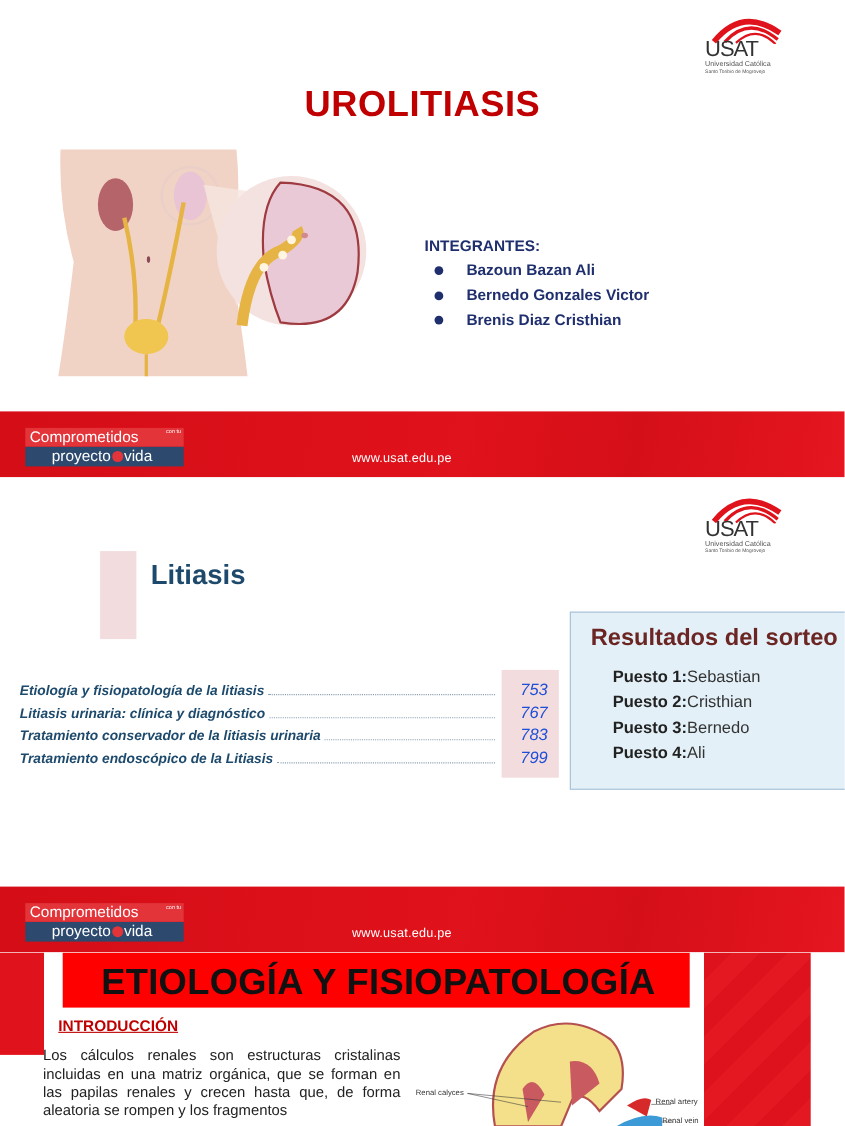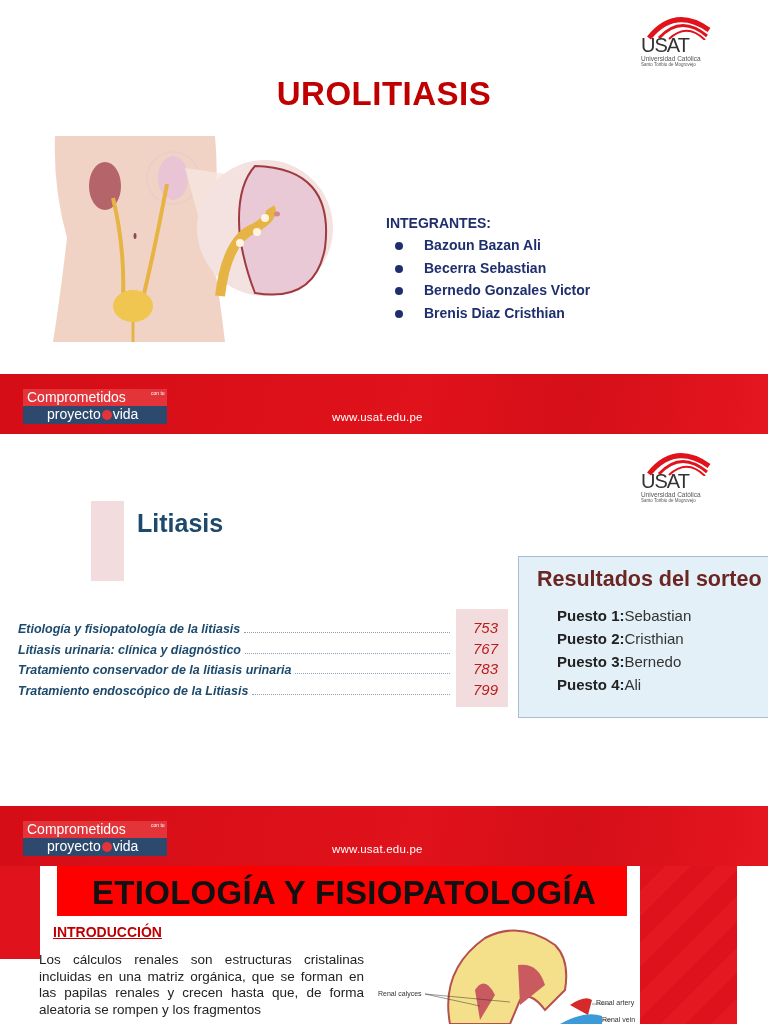--- a/index.html
+++ b/index.html
@@ -19,40 +19,40 @@
   .usat-logo .sub2 { position: absolute; left: 0; top: 50px; font-size: 4.5px; color: #555; white-space: nowrap; }
 
   
   .footer-band { position: absolute; left: 0; width: 768px; height: 60px;
     background: linear-gradient(100deg, #d40d17 0%, #e0121b 55%, #d50f18 75%, #e5161f 100%); }
   .band-logo { position: absolute; left: 23px; top: 15px; width: 144px; }
   .band-logo .top { background: #e3343a; color: #fff; font-size: 14px; height: 17px; line-height: 17px; padding-left: 4px; position: relative; }
   .band-logo .top sup { font-size: 5px; position: absolute; top: 1px; left: 128px; line-height: 6px; }
   .band-logo .bot { background: #2d4a6e; color: #fff; font-size: 14px; height: 18px; line-height: 17px; padding-left: 24px; }
   .band-logo .de { display: inline-block; width: 10px; height: 10px; border-radius: 50%; background: #e3343a; vertical-align: -1px; margin: 0 1px; }
-  .band-url { position: absolute; left: 332px; top: 37px; color: #fff; font-size: 11.5px; letter-spacing: 0.2px; text-align: right; }
+  .band-url { position: absolute; left: 320px; top: 37px; color: #fff; font-size: 11.5px; letter-spacing: 0.2px; text-align: right; }
 
   
   .s1-title { position: absolute; left: 0; width: 768px; top: 75px; text-align: center; color: #c00000; font-size: 33px; font-weight: bold; letter-spacing: 0.5px; }
   .s1-illus { position: absolute; left: 15px; top: 128px; width: 345px; height: 220px; }
   .integrantes { position: absolute; left: 386px; top: 215px; color: #1f2f6e; }
   .integrantes h3 { font-size: 14px; font-weight: bold; margin-bottom: 6px; }
   .integrantes ul { list-style: none; }
   .integrantes li { font-size: 14px; font-weight: bold; height: 22.5px; position: relative; padding-left: 38px; }
   .integrantes li .dot { position: absolute; left: 9px; top: 5px; width: 8px; height: 8px; border-radius: 50%; background: #1f2f6e; }
 
   
   .s2-pinkbar { position: absolute; left: 91px; top: 67px; width: 33px; height: 80px; background: #f2dcdd; }
   .s2-heading { position: absolute; left: 137px; top: 75px; font-size: 25px; font-weight: bold; color: #1d4a6c; }
   .toc { position: absolute; left: 18px; top: 185px; width: 490px; }
   .toc-pagecol { position: absolute; left: 456px; top: 175px; width: 52px; height: 98px; background: #f2dcdd; }
   .toc-row { position: relative; height: 20.5px; display: flex; align-items: baseline; }
   .toc-row .t { font-style: italic; font-weight: bold; font-size: 12.5px; color: #1d4a6c; white-space: nowrap; }
   .toc-row .dots { flex: 1; border-bottom: 1px dotted #8aa0b3; margin: 0 8px 0 4px; height: 10px; }
-  .toc-row .p { font-style: italic; font-size: 15px; color: #b91c1c; width: 40px; text-align: right; margin-right: 10px; }
+  .toc-row .p { font-style: italic; font-size: 15px; color: #1d4ed8; width: 40px; text-align: right; margin-right: 10px; }
   .sorteo { position: absolute; left: 518px; top: 122px; width: 260px; height: 162px; background: #e3f0f7; border: 1px solid #a6bfd6; }
   .sorteo h2 { position: absolute; left: 18px; top: 10px; font-size: 21.5px; font-weight: bold; color: #6b2523; white-space: nowrap; }
   .sorteo .row { position: absolute; left: 18px; font-size: 15px; color: #333; white-space: nowrap; }
   .sorteo .row b { color: #222; margin-left: 20px; }
 
   
   .s3-bg { position: absolute; left: 0; top: 0; width: 768px; height: 158px; background: #fff; }
   .s3-redleft { position: absolute; left: 0; top: 0; width: 40px; height: 93px; background: #e0121b; }
   .s3-white { position: absolute; left: 40px; top: 0; width: 600px; height: 158px; background: #fff; }
   .s3-redbar-right { position: absolute; left: 640px; top: 0; width: 97px; height: 158px;
@@ -106,21 +106,20 @@
     <circle cx="250" cy="90" r="4" fill="#fff5e0"></circle>
     <circle cx="242" cy="104" r="4" fill="#fff5e0"></circle>
     <circle cx="225" cy="115" r="4" fill="#fff5e0"></circle>
     <ellipse cx="262" cy="86" rx="3" ry="2.5" fill="#d08a8e"></ellipse>
   </svg>
 
   <div class="integrantes">
     <h3>INTEGRANTES:</h3>
     <ul>
       <li><span class="dot"></span><span>Bazoun Bazan Ali</span></li>
-      <li><span class="dot"></span><span>Becerra Sebastian</span></li>
       <li><span class="dot"></span><span>Bernedo Gonzales Victor</span></li>
       <li><span class="dot"></span><span>Brenis Diaz Cristhian</span></li>
     </ul>
   </div>
 
   <div class="footer-band" style="top:374px;">
     <div class="band-logo">
       <div class="top"><span>Comprometidos</span><sup>con tu</sup></div>
       <div class="bot"><span>proyecto</span><span class="de"></span><span>vida</span></div>
     </div>

